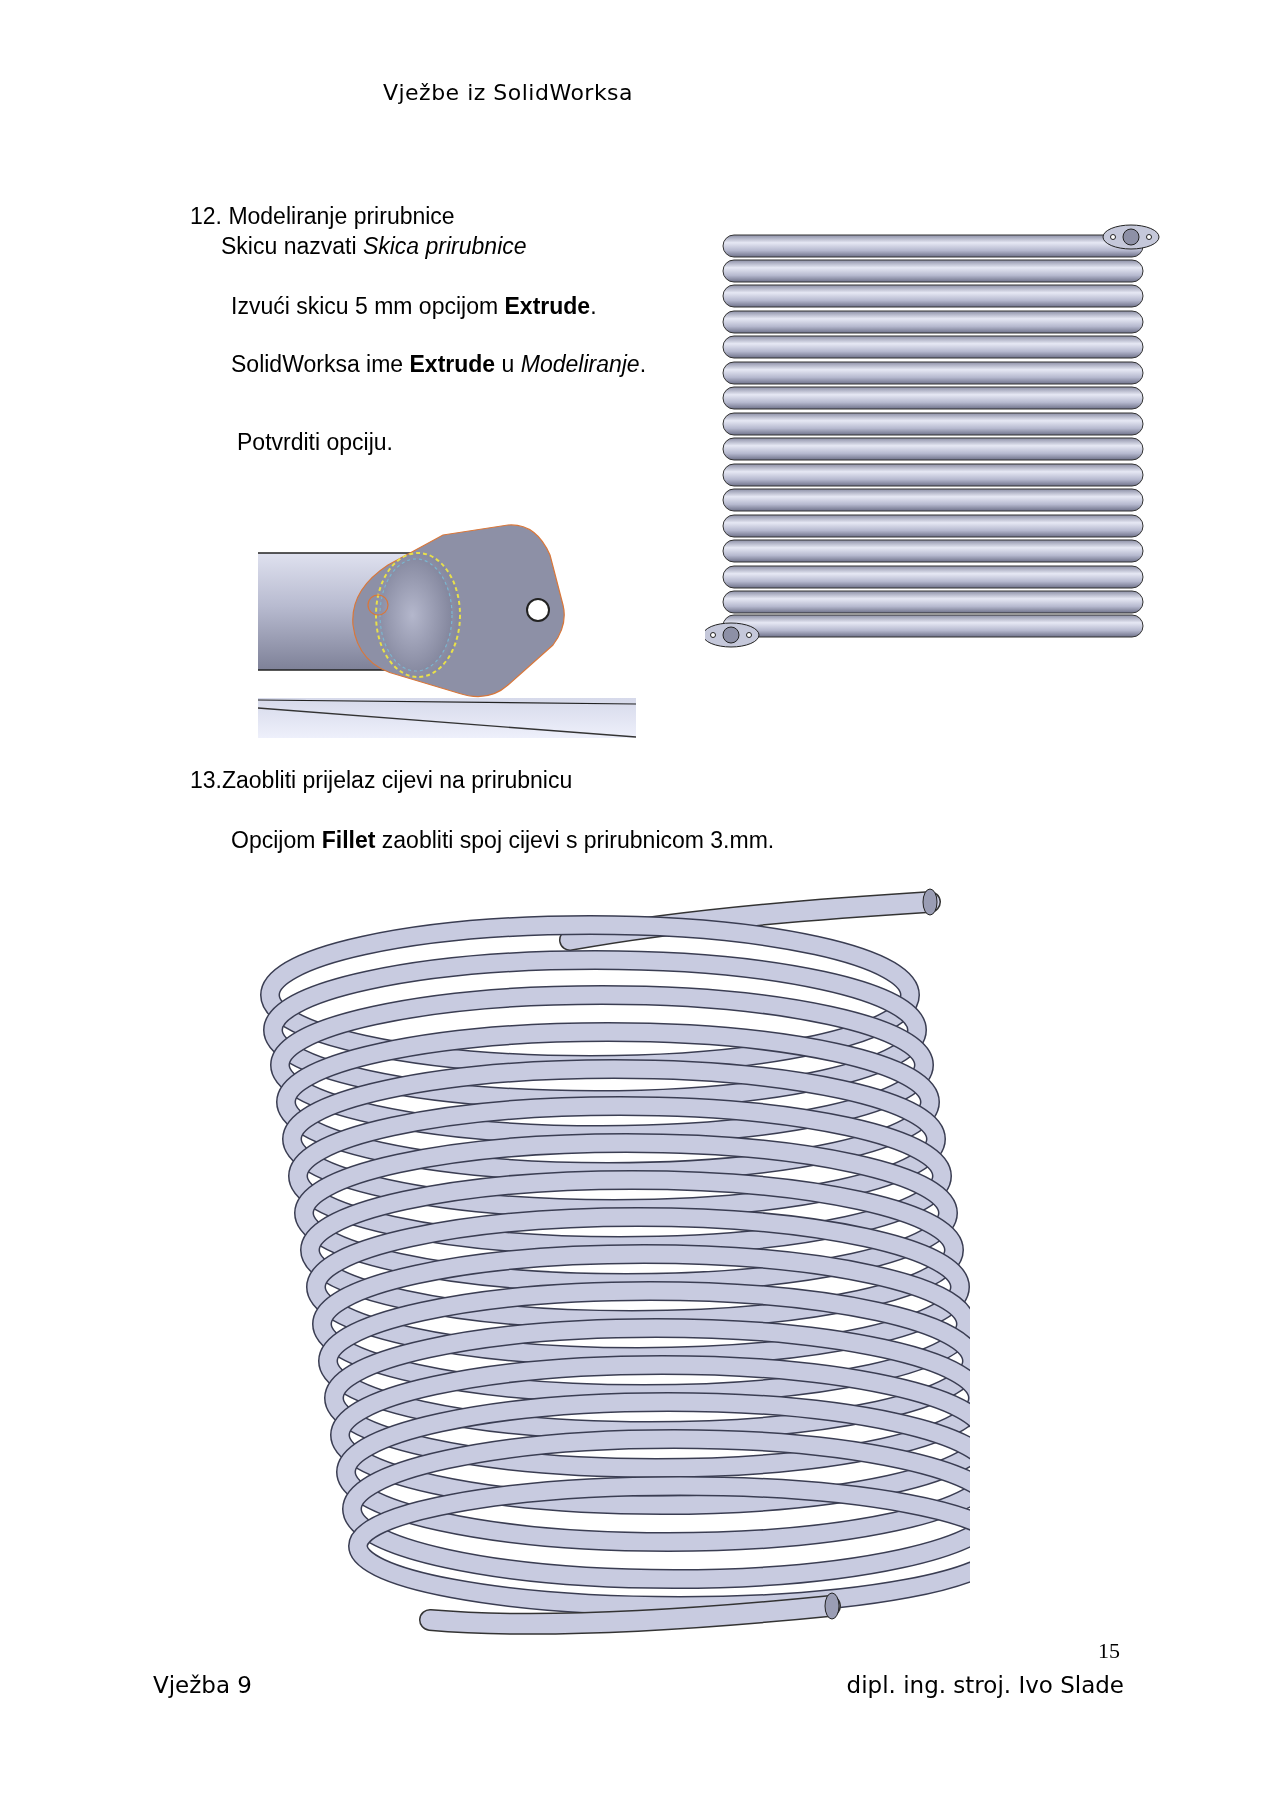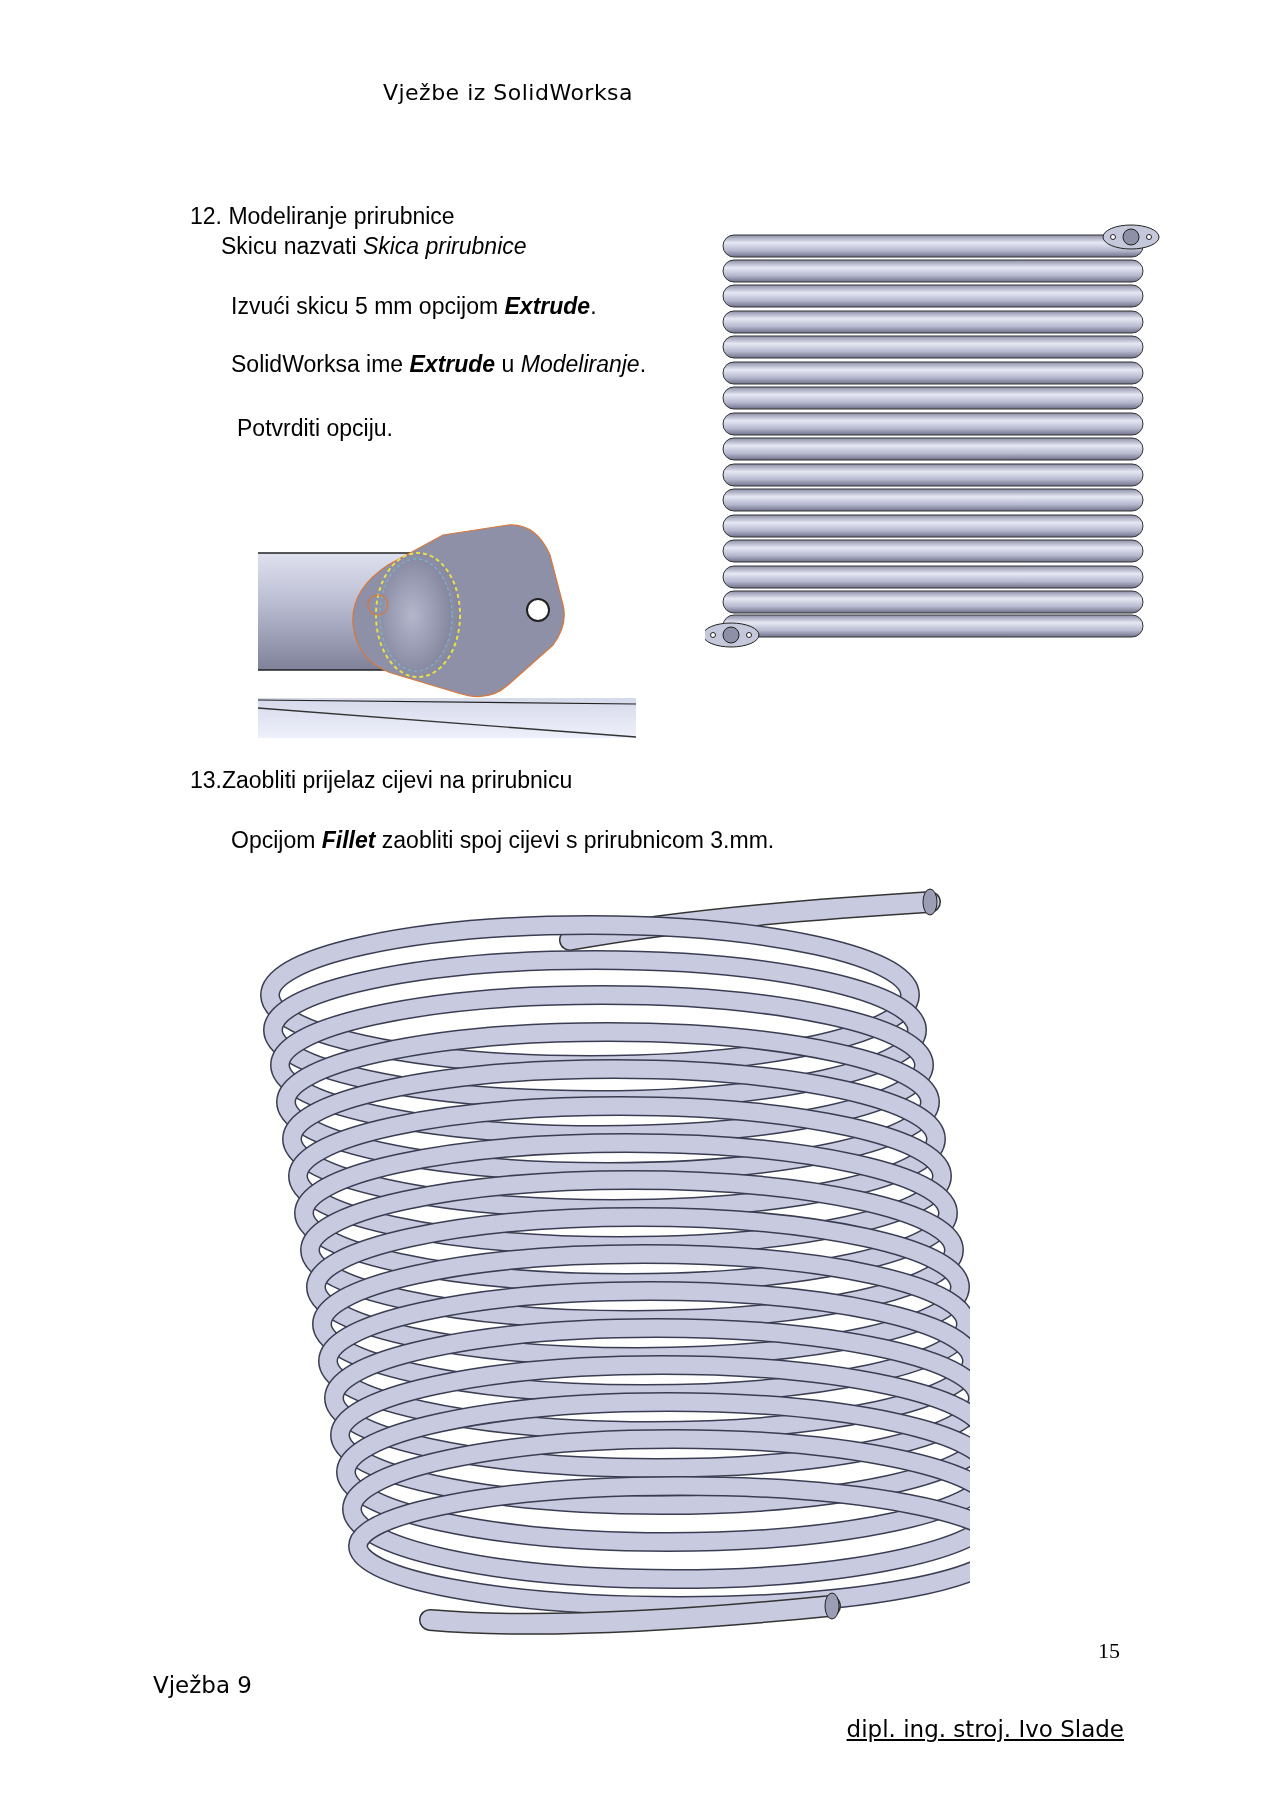--- a/index.html
+++ b/index.html
@@ -1,22 +1,22 @@
 <!DOCTYPE html>
 <html><head>
 <meta charset="utf-8">
 <style>
   html, body { margin:0; padding:0; background:#ffffff; }
   body { width:1272px; height:1800px; position:relative; overflow:hidden; font-family:"Liberation Sans", sans-serif; color:#000; }
   .hdr { position:absolute; top:80px; left:0; width:1016px; text-align:center; font-family:"DejaVu Sans", sans-serif; font-size:22px; letter-spacing:0.5px; }
   .txt { position:absolute; font-size:23px; line-height:28px; white-space:nowrap; }
   .i { font-style:italic; }
-  .b { font-weight:bold;font-style:italic; }
+  .b { font-weight:bold; }
   .footer-left { position:absolute; left:153px; top:1672px; font-family:"DejaVu Sans", sans-serif; font-size:23px; }
-  .footer-right { position:absolute; right:148px; top:1716px; font-family:"DejaVu Sans", sans-serif; font-size:23px;text-decoration:underline; }
+  .footer-right { position:absolute; right:148px; top:1672px; font-family:"DejaVu Sans", sans-serif; font-size:23px; }
   .pagenum { position:absolute; left:1098px; top:1638px; font-family:"Liberation Serif", serif; font-size:22px; }
   .fig { position:absolute; }
 </style>
 </head>
 <body>
 
 <div class="hdr">Vježbe iz SolidWorksa</div>
 
 <div class="txt" style="left:190px; top:202px;">
   <span>12.</span>
@@ -24,21 +24,21 @@
 </div>
 <div class="txt" style="left:221px; top:232px;">
   <span>Skicu nazvati </span><span class="i">Skica prirubnice</span>
 </div>
 <div class="txt" style="left:231px; top:292px;">
   <span>Izvući skicu 5 mm opcijom </span><span class="b">Extrude</span><span>.</span>
 </div>
 <div class="txt" style="left:231px; top:350px;">
   <span>SolidWorksa ime </span><span class="b">Extrude</span><span> u </span><span class="i">Modeliranje</span><span>.</span>
 </div>
-<div class="txt" style="left:237px; top:414px;">Potvrditi opciju.</div>
+<div class="txt" style="left:237px; top:428px;">Potvrditi opciju.</div>
 
 <svg class="fig" style="left:258px; top:515px;" width="378" height="225" viewBox="0 0 378 225">
   <defs>
     <linearGradient id="tubeV" x1="0" y1="0" x2="0" y2="1">
       <stop offset="0" stop-color="#dfe1ef"></stop>
       <stop offset="0.45" stop-color="#b8bbd0"></stop>
       <stop offset="1" stop-color="#7e8198"></stop>
     </linearGradient>
     <linearGradient id="tubeV2" x1="0" y1="0" x2="0" y2="1">
       <stop offset="0" stop-color="#d6d9ea"></stop>

